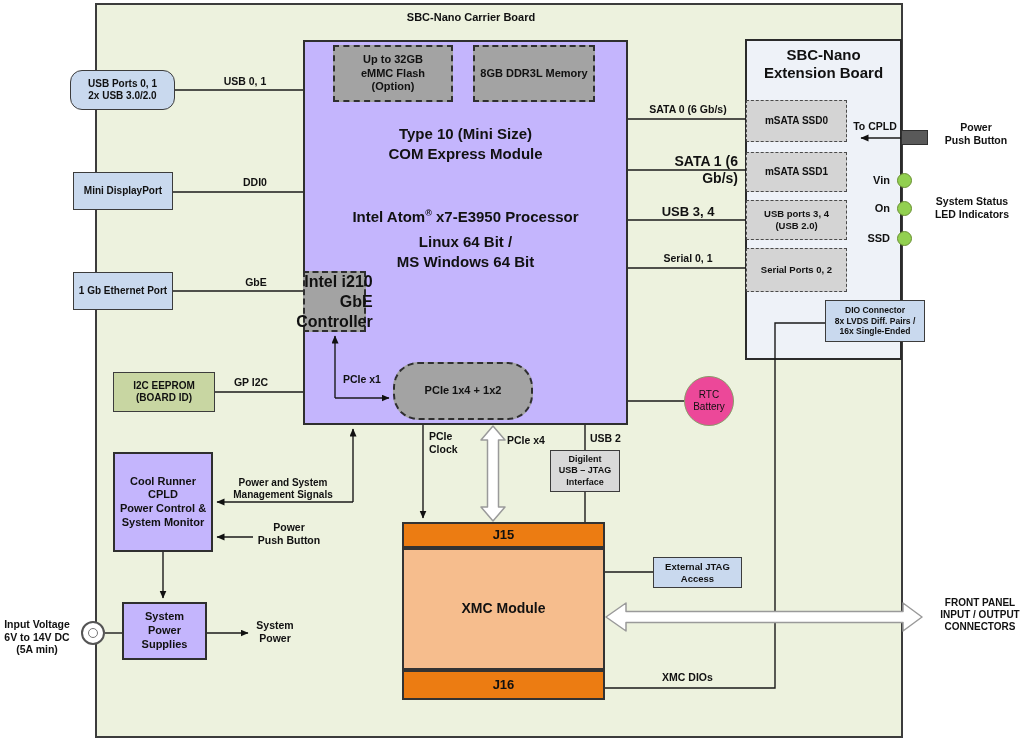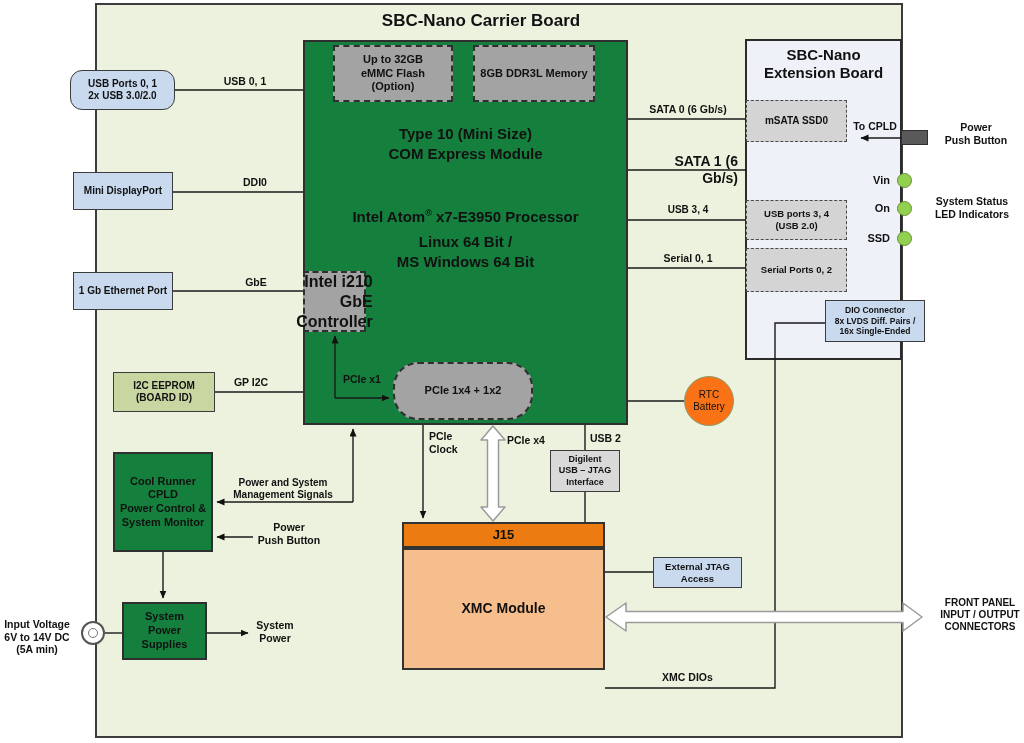--- a/index.html
+++ b/index.html
@@ -5,39 +5,39 @@
   html,body{margin:0;padding:0;background:#fff;}
   body{font-family:"Liberation Sans", sans-serif;}
   #stage{position:relative;width:1024px;height:743px;background:#fff;overflow:hidden;color:#111;}
   .abs{position:absolute;box-sizing:border-box;}
   .blk{position:absolute;box-sizing:border-box;display:flex;align-items:center;justify-content:center;
        text-align:center;font-weight:bold;white-space:pre-line;line-height:1.25;color:#111;}
   .lbl{position:absolute;box-sizing:border-box;font-weight:bold;white-space:pre-line;line-height:1.2;color:#111;}
   .center{text-align:center;}
   .board{background:#edf2de;border:2px solid #3c3c3c;}
   .extboard{background:#eef2f8;border:2px solid #2b2b2b;}
-  .blue{background:#15803d;border:2px solid #2f2f2f;}
+  .blue{background:#c4b5fd;border:2px solid #2f2f2f;}
   .ltblue{background:#c9d9ee;border:1.5px solid #3c3c3c;}
   .dashblue{background:#a3a3a3;border:2px dashed #2f2f2f;}
   .dashgray{background:#d4d4d4;border:1.5px dashed #4a4a4a;}
   .green{background:#c8d6a2;border:1.5px solid #3c3c3c;}
   .gray{background:#d9d9d9;border:1.5px solid #3c3c3c;}
   .orange{background:#ec7c12;border:2px solid #333;}
   .xmc{background:#f6bd8d;border:2px solid #333;}
   .circle{border-radius:50%;}
   .led{position:absolute;width:15px;height:15px;border-radius:50%;background:#92d050;border:1.5px solid #6a8f33;box-sizing:border-box;}
   svg.wires{position:absolute;left:0;top:0;pointer-events:none;}
 </style>
 </head>
 <body>
 
 <div id="stage">
 
   <div class="abs board" style="left:95px;top:3px;width:808px;height:735px;"></div>
-  <div class="lbl center" style="left:266px;top:11px;width:430px;font-size:17px;">SBC-Nano Carrier Board</div>
+  <div class="lbl center" style="left:256px;top:11px;width:430px;font-size:11px;">SBC-Nano Carrier Board</div>
 
   <div class="abs extboard" style="left:745px;top:39px;width:157px;height:321px;"></div>
   <div class="lbl center" style="left:748px;top:46px;width:151px;font-size:15px;">SBC-Nano
 Extension Board</div>
 
   <div class="blk blue" style="left:303px;top:40px;width:325px;height:385px;"></div>
   <div class="blk dashblue" style="left:333px;top:45px;width:120px;height:57px;font-size:11px;">Up to 32GB
 eMMC Flash
 (Option)</div>
   <div class="blk dashblue" style="left:473px;top:45px;width:122px;height:57px;font-size:11px;">8GB DDR3L Memory</div>
@@ -61,24 +61,25 @@
   <div class="blk green" style="left:113px;top:372px;width:102px;height:40px;font-size:10px;">I2C EEPROM
 (BOARD ID)</div>
 
   <div class="lbl center" style="left:205px;top:75px;width:80px;font-size:10.5px;">USB 0, 1</div>
   <div class="lbl center" style="left:220px;top:176px;width:70px;font-size:10.5px;">DDI0</div>
   <div class="lbl center" style="left:226px;top:276px;width:60px;font-size:10.5px;">GbE</div>
   <div class="lbl center" style="left:220px;top:376px;width:62px;font-size:10.5px;">GP I2C</div>
 
   <div class="lbl center" style="left:638px;top:103px;width:100px;font-size:10.5px;">SATA 0 (6 Gb/s)</div>
   <div class="lbl center" style="left:638px;top:153px;width:100px;font-size:14px;text-align:right;">SATA 1 (6 Gb/s)</div>
-  <div class="lbl center" style="left:638px;top:204px;width:100px;font-size:10px;">USB 3, 4</div>
+  <div class="lbl center" style="left:638px;top:204px;width:100px;font-size:13px;">USB 3, 4</div>
   <div class="lbl center" style="left:638px;top:252px;width:100px;font-size:10.5px;">Serial 0, 1</div>
 
   <div class="blk dashgray" style="left:746px;top:100px;width:101px;height:42px;font-size:10px;">mSATA SSD0</div>
+  <div class="blk dashgray" style="left:746px;top:152px;width:101px;height:40px;font-size:10px;">mSATA SSD1</div>
   <div class="blk dashgray" style="left:746px;top:200px;width:101px;height:40px;font-size:9.5px;">USB ports 3, 4
 (USB 2.0)</div>
   <div class="blk dashgray" style="left:746px;top:248px;width:101px;height:44px;font-size:9.5px;">Serial Ports 0, 2</div>
 
   <div class="lbl center" style="left:848px;top:120px;width:54px;font-size:10.5px;">To CPLD</div>
   <div class="abs" style="left:901px;top:130px;width:27px;height:15px;background:#595959;border:1px solid #2f2f2f;"></div>
   <div class="lbl center" style="left:936px;top:121px;width:80px;font-size:10.5px;">Power
 Push Button</div>
 
   <div class="led" style="left:897px;top:173px;"></div>
@@ -87,33 +88,34 @@
   <div class="lbl" style="left:850px;top:174px;width:40px;font-size:11px;text-align:right;">Vin</div>
   <div class="lbl" style="left:850px;top:202px;width:40px;font-size:11px;text-align:right;">On</div>
   <div class="lbl" style="left:850px;top:232px;width:40px;font-size:11px;text-align:right;">SSD</div>
   <div class="lbl center" style="left:926px;top:195px;width:92px;font-size:10.5px;">System Status
 LED Indicators</div>
 
   <div class="blk ltblue" style="left:825px;top:300px;width:100px;height:42px;font-size:8.5px;">DIO Connector
 8x LVDS Diff. Pairs /
 16x Single-Ended</div>
 
-  <div class="blk circle" style="left:684px;top:376px;width:50px;height:50px;background:#f97316;border:1px solid #8a9a6a;font-size:10px;font-weight:normal;">RTC
+  <div class="blk circle" style="left:684px;top:376px;width:50px;height:50px;background:#ec4899;border:1px solid #8a9a6a;font-size:10px;font-weight:normal;">RTC
 Battery</div>
 
   <div class="lbl" style="left:429px;top:430px;width:44px;font-size:10.5px;">PCIe
 Clock</div>
   <div class="lbl" style="left:507px;top:434px;width:50px;font-size:10.5px;">PCIe x4</div>
   <div class="lbl" style="left:590px;top:432px;width:42px;font-size:10.5px;">USB 2</div>
   <div class="blk gray" style="left:550px;top:450px;width:70px;height:42px;font-size:9px;">Digilent
 USB – JTAG
 Interface</div>
 
   <div class="blk orange" style="left:402px;top:522px;width:203px;height:26px;font-size:13px;">J15</div>
   <div class="blk xmc" style="left:402px;top:548px;width:203px;height:122px;font-size:14px;text-align:center;">XMC Module</div>
+  <div class="blk orange" style="left:402px;top:670px;width:203px;height:30px;font-size:13px;">J16</div>
   <div class="blk ltblue" style="left:653px;top:557px;width:89px;height:31px;font-size:9.5px;">External JTAG
 Access</div>
   <div class="lbl center" style="left:655px;top:671px;width:65px;font-size:10.5px;">XMC DIOs</div>
   <div class="lbl center" style="left:936px;top:597px;width:88px;font-size:10px;">FRONT PANEL
 INPUT / OUTPUT
 CONNECTORS</div>
 
   <div class="blk blue" style="left:113px;top:452px;width:100px;height:100px;font-size:11px;">Cool Runner
 CPLD
 Power Control &amp;

